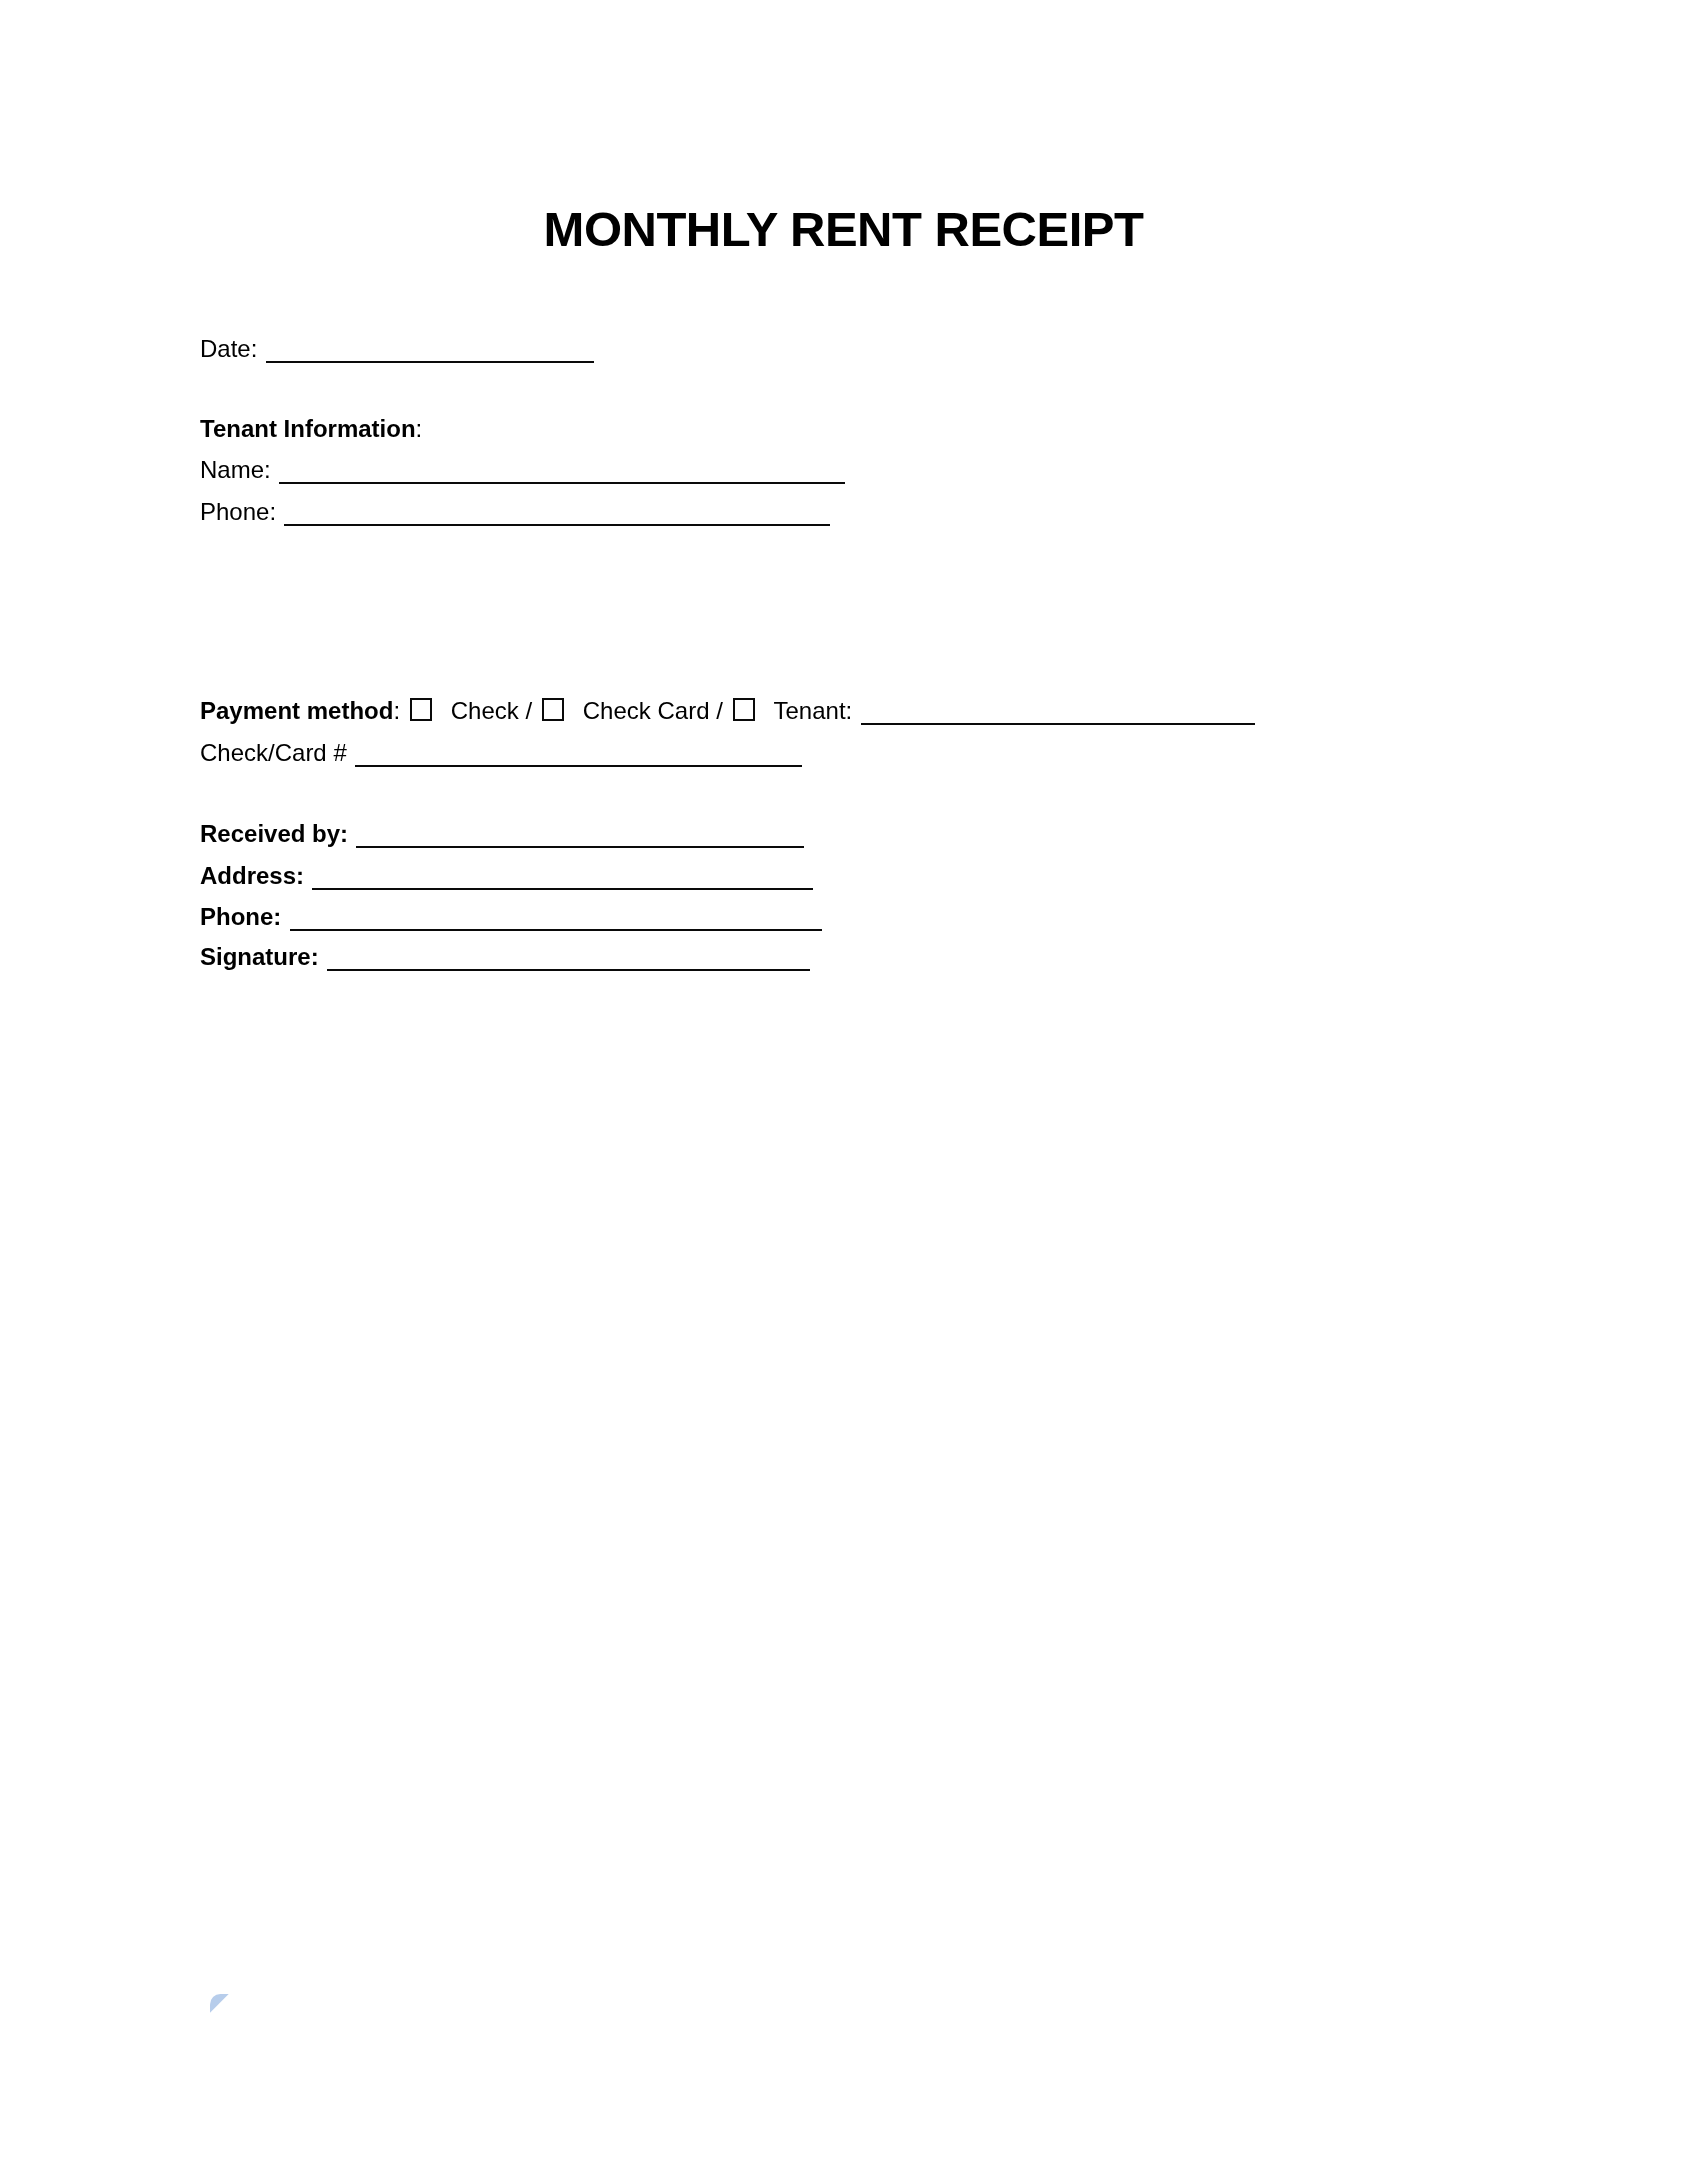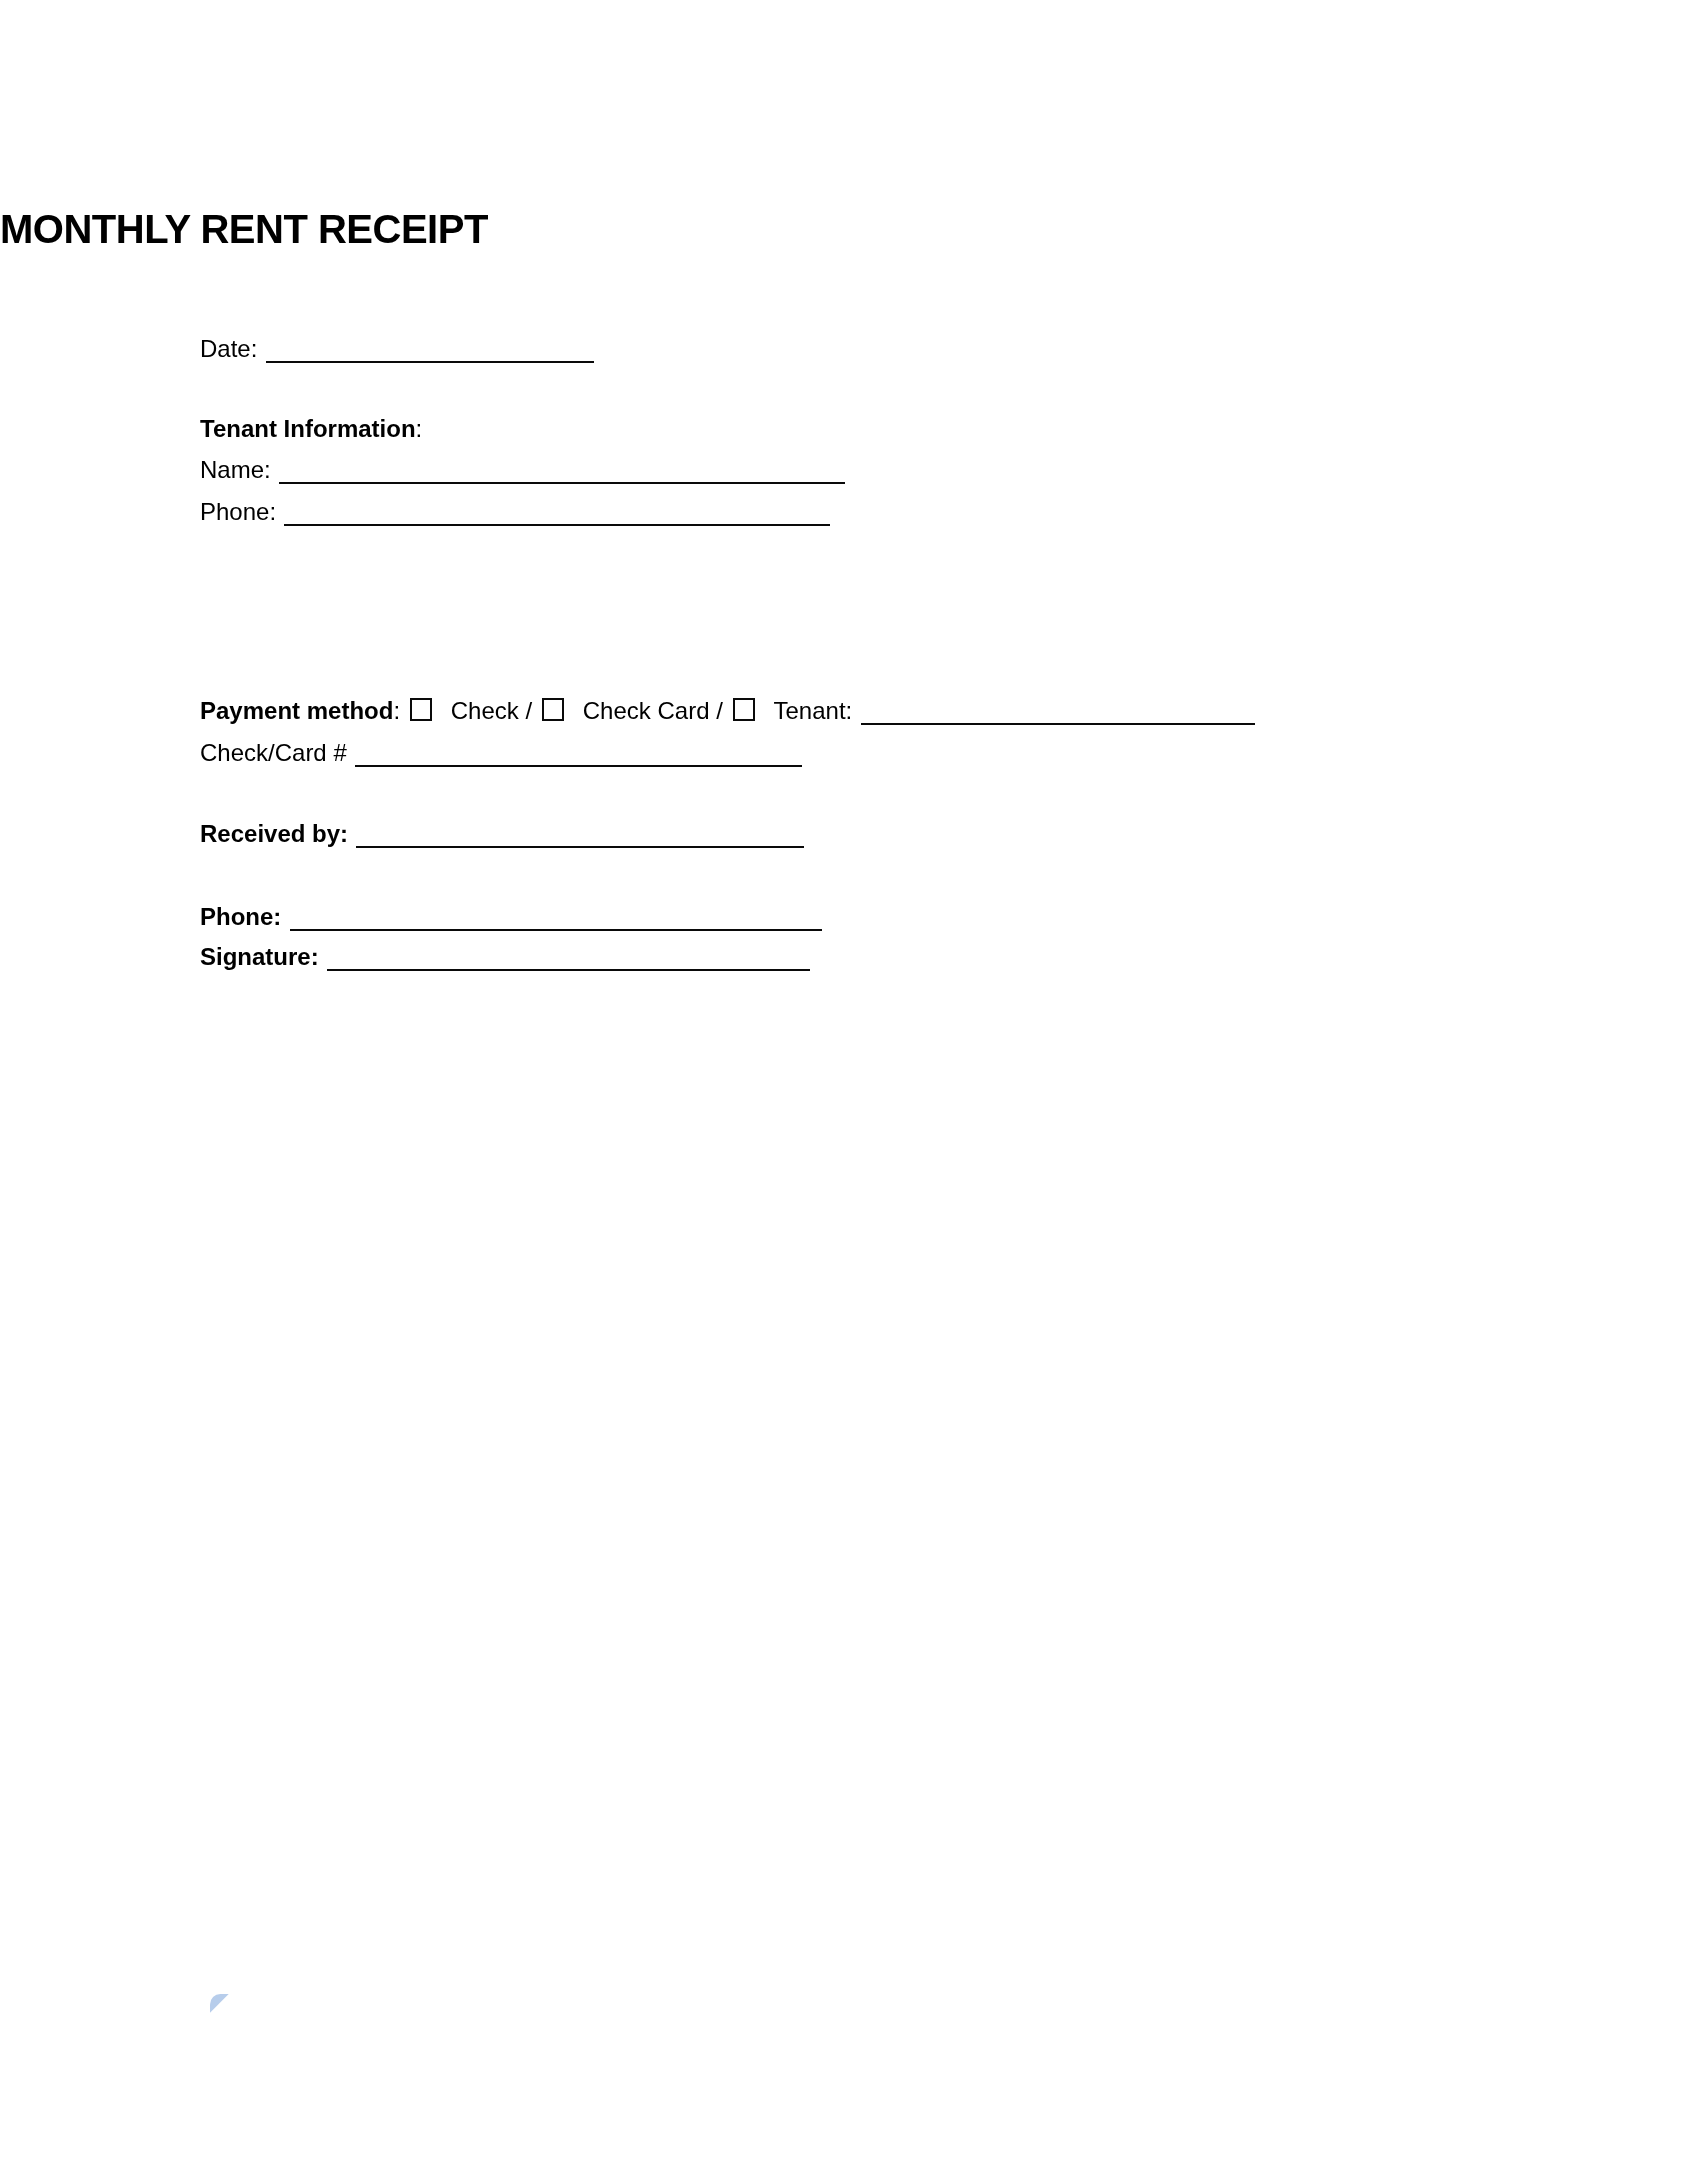--- a/index.html
+++ b/index.html
@@ -9,21 +9,22 @@
     height:2183px;
     background:#ffffff;
     font-family:"Liberation Sans","DejaVu Sans",sans-serif;
     color:#000;
   }
   .title{
     position:absolute;
     top:201px; left:0;
     width:100%;
     margin:0;
-    font-size:40px;
+    text-align:center;
+    font-size:49px;
     font-weight:bold;
     line-height:57px;
     letter-spacing:-0.5px;
   }
   .row{
     position:absolute;
     left:200px;
     font-size:24px;
     line-height:36px;
     white-space:nowrap;
@@ -128,20 +129,23 @@
     <span>/</span><span class="checkbox"></span><span>Check Card</span>
     <span>/</span><span class="checkbox"></span><span>Tenant:</span><span class="blank w-other"></span>
   </div>
   <div class="row" style="top:735px">
     <span>Check/Card #</span><span class="blank w-checkcard"></span>
   </div>
 
   <div class="row" style="top:816px">
     <span class="bold">Received by:</span><span class="blank w-receivedby"></span>
   </div>
+  <div class="row" style="top:858px">
+    <span class="bold">Address:</span><span class="blank w-address"></span>
+  </div>
   <div class="row" style="top:899px">
     <span class="bold">Phone:</span><span class="blank w-phone2"></span>
   </div>
   <div class="row" style="top:939px">
     <span class="bold">Signature:</span><span class="blank w-signature"></span>
   </div>
 
   <div class="logo">
     <div class="logo-fold"></div>
     <div class="logo-smile"></div>

